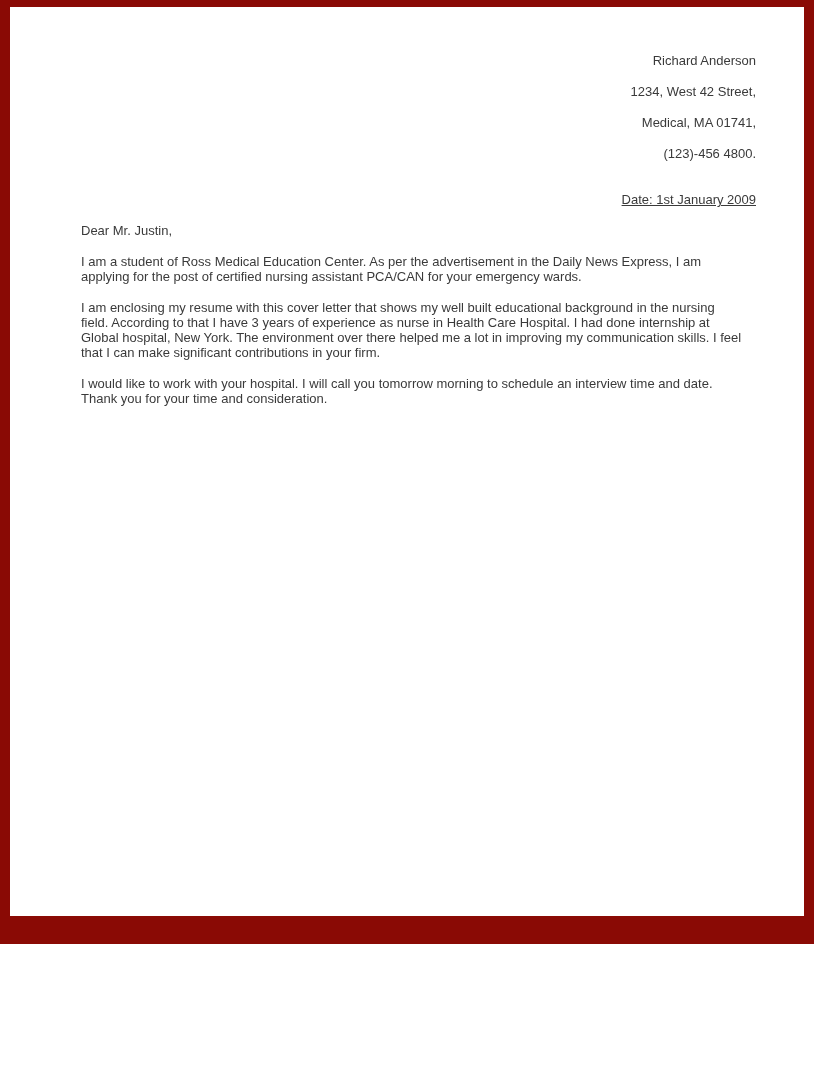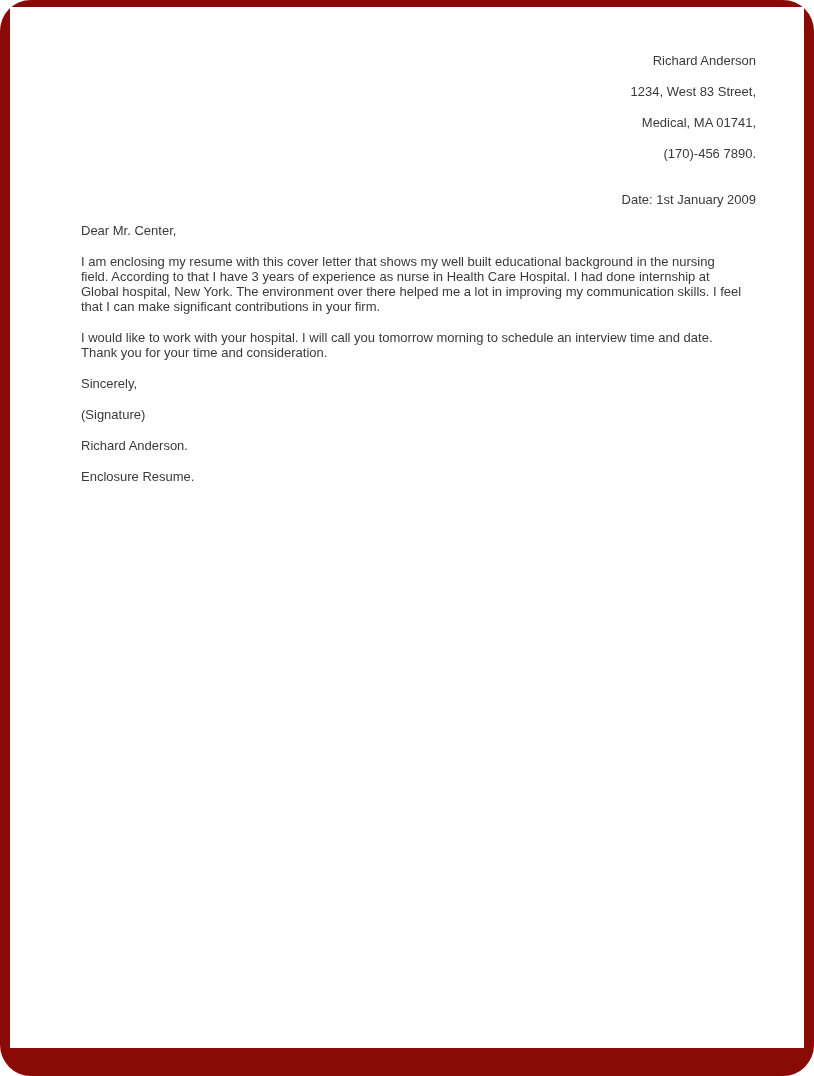--- a/index.html
+++ b/index.html
@@ -2,74 +2,69 @@
 <html><head>
 <meta charset="utf-8">
 <style>
   html, body { margin: 0; padding: 0; }
   body {
     font-family: "Liberation Sans", "DejaVu Sans", sans-serif;
     background: #ffffff;
   }
   .frame {
     width: 814px;
-    height: 1076px;
+    height: 944px;
     box-sizing: border-box;
     background: #8a0a05;
     padding: 7px 10px 28px 10px;
-    border-radius: 31px;
   }
   .page {
     width: 100%;
     height: 100%;
     box-sizing: border-box;
     background: #ffffff;
     padding: 46px 48px 0 71px;
     overflow: hidden;
     color: #3a3a3a;
     font-size: 13px;
     line-height: 15px;
   }
   .page p {
     margin: 0 0 16px 0;
     white-space: pre-line;
   }
   .align-right { text-align: right; }
-  .date-line { margin-top: 31px !important; }
+  .date-line { margin-top: 31px !important; text-decoration: underline; }
 </style>
 </head>
 <body>
 
 <div class="frame">
   <div class="page">
 
     <div>
       <p class="align-right">Richard Anderson</p>
-      <p class="align-right">1234, West 83 Street,</p>
+      <p class="align-right">1234, West 42 Street,</p>
       <p class="align-right">Medical, MA 01741,</p>
-      <p class="align-right">(170)-456 7890.</p>
+      <p class="align-right">(123)-456 4800.</p>
     </div>
 
     <p class="align-right date-line">Date: 1st January 2009</p>
 
     <div>
     </div>
 
-    <p>Dear Mr. Center,</p>
+    <p>Dear Mr. Justin,</p>
 
     <div>
+      <p>I am a student of Ross Medical Education Center. As per the advertisement in the Daily News Express, I am
+applying for the post of certified nursing assistant PCA/CAN for your emergency wards.</p>
       <p>I am enclosing my resume with this cover letter that shows my well built educational background in the nursing
 field. According to that I have 3 years of experience as nurse in Health Care Hospital. I had done internship at
 Global hospital, New York. The environment over there helped me a lot in improving my communication skills. I feel
 that I can make significant contributions in your firm.</p>
       <p>I would like to work with your hospital. I will call you tomorrow morning to schedule an interview time and date.
 Thank you for your time and consideration.</p>
     </div>
 
-    <div>
-      <p>Sincerely,</p>
-      <p>(Signature)</p>
-      <p>Richard Anderson.</p>
-      <p>Enclosure Resume.</p>
-    </div>
 
   </div>
 </div>
 
 </body></html>

